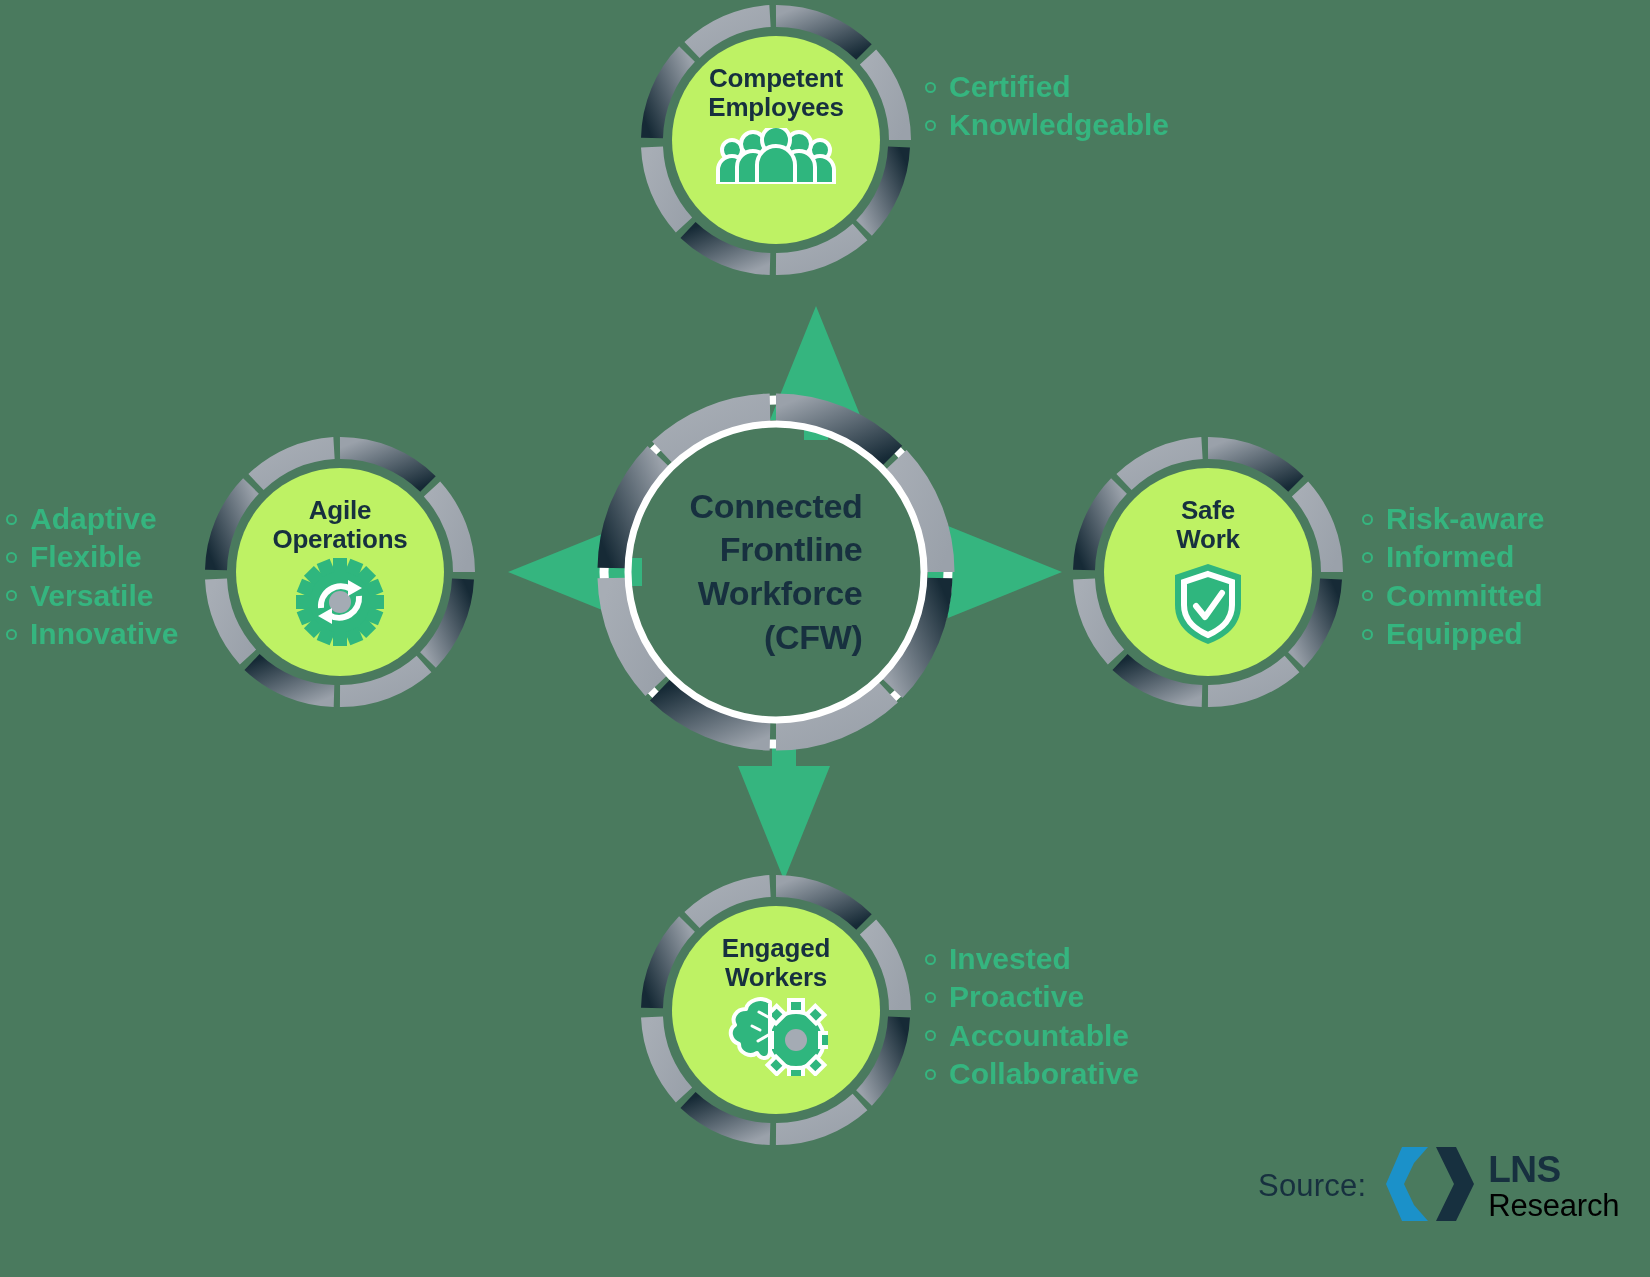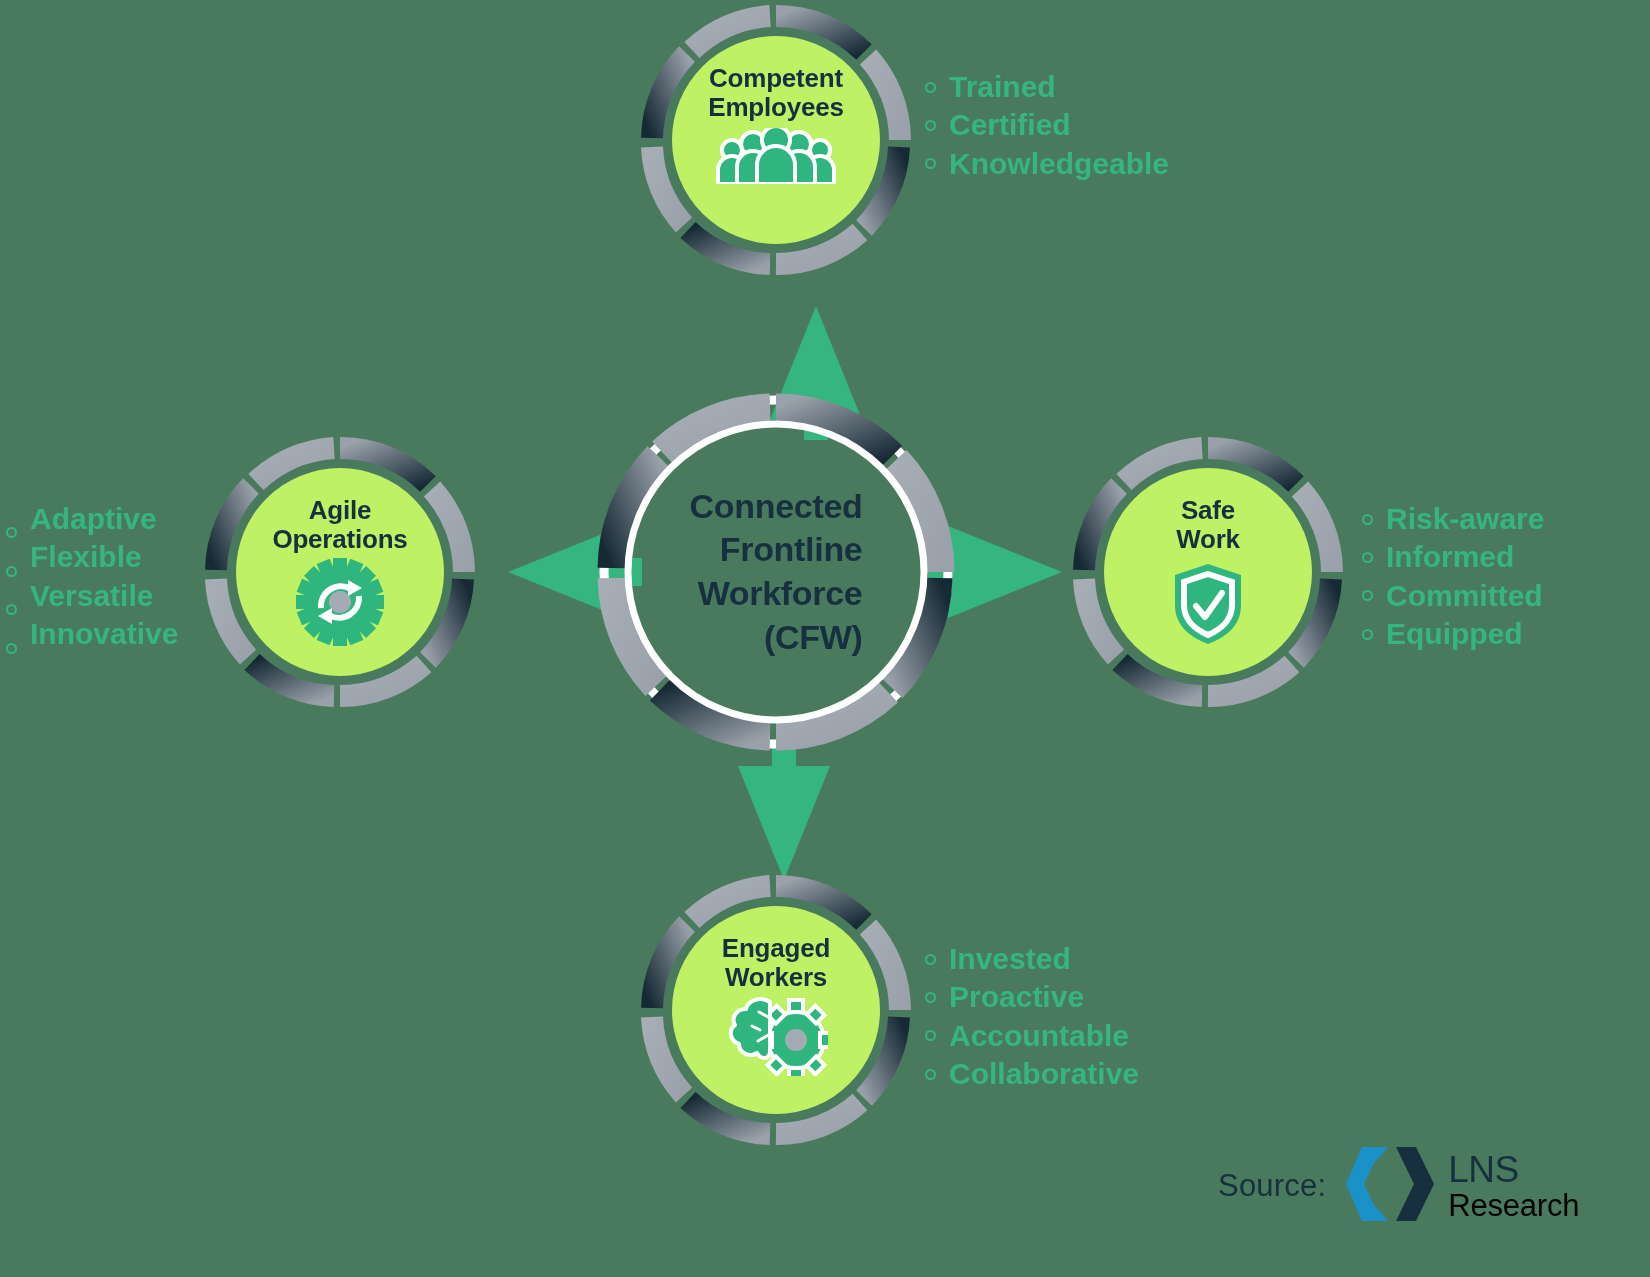--- a/index.html
+++ b/index.html
@@ -75,38 +75,38 @@
     white-space:nowrap;
   }
   .bullets li .dot{
     width:11px;height:11px;border-radius:50%;
     border:2.5px solid #35b57f;
     box-sizing:border-box;
     margin-right:13px;
     flex:0 0 auto;
   }
   .bullets.right li{justify-content:flex-start;}
-  .bullets.left li{justify-content:flex-start;align-items:flex-end;}
+  .bullets.left li{justify-content:flex-start;}
 
   
   #source{
     position:absolute;
     left:1218px;top:1143px;
     display:flex;align-items:center;
   }
   #source .slabel{
     color:#17303f;font-size:31px;font-weight:normal;
-    margin-right:18px;letter-spacing:0.2px;
+    margin-right:18px;letter-spacing:0.2px;margin-left:40px;
   }
   #source .logotext{
     display:flex;flex-direction:column;
     margin-left:12px;line-height:1;
   }
   #source .logotext .l1{
-    color:#17303f;font-size:37px;font-weight:normal;letter-spacing:-0.5px;
+    color:#17303f;font-size:37px;font-weight:bold;letter-spacing:-0.5px;
   }
   #source .logotext .l2{
     color:#000000;font-size:31px;font-weight:normal;letter-spacing:-0.2px;margin-top:2px;
   }
 </style>
 </head>
 <body>
 
 <svg id="canvas" viewBox="0 0 1650 1277">
   <defs>
@@ -224,24 +224,20 @@
           <path d="M68 56 v-17 a16 16 0 0 1 32 0 v17 z"></path>
           <circle cx="61" cy="12" r="14"></circle>
           <path d="M42 56 v-19 a19 19 0 0 1 38 0 v19 z"></path>
         </g>
       </svg>
     </div>
   </div>
 </div>
 <div class="bullets right" id="bul-top" style="left:925px;top:68px;">
   <ul>
-    <li>
-        <span class="dot"></span>
-        <span>Trained</span>
-      </li>
     <li>
         <span class="dot"></span>
         <span>Certified</span>
       </li>
     <li>
         <span class="dot"></span>
         <span>Knowledgeable</span>
       </li>
   </ul>
 </div>

